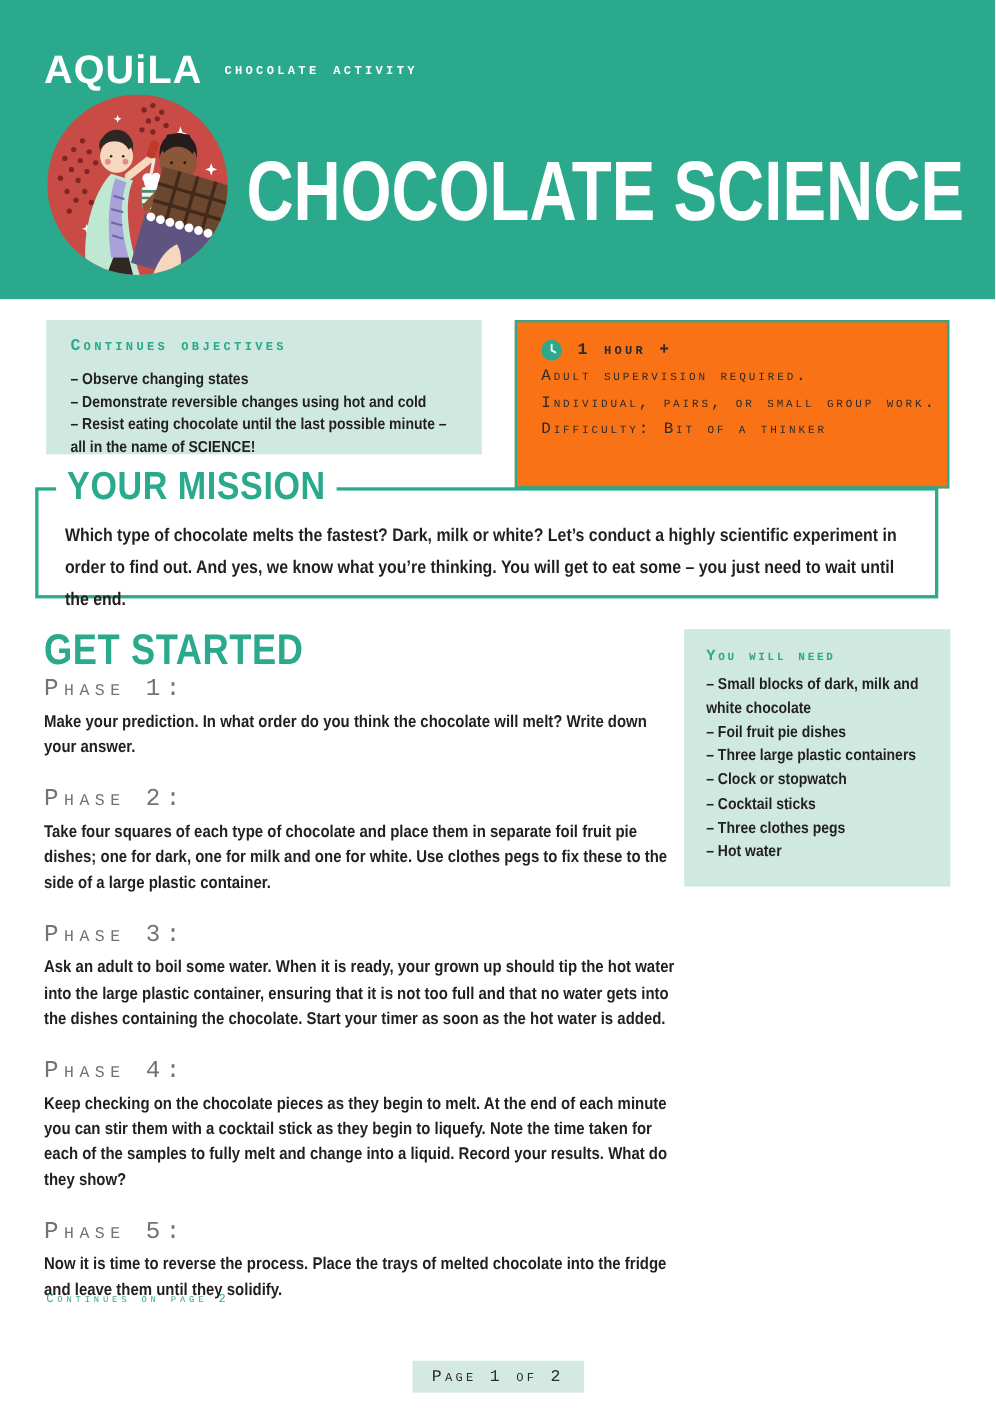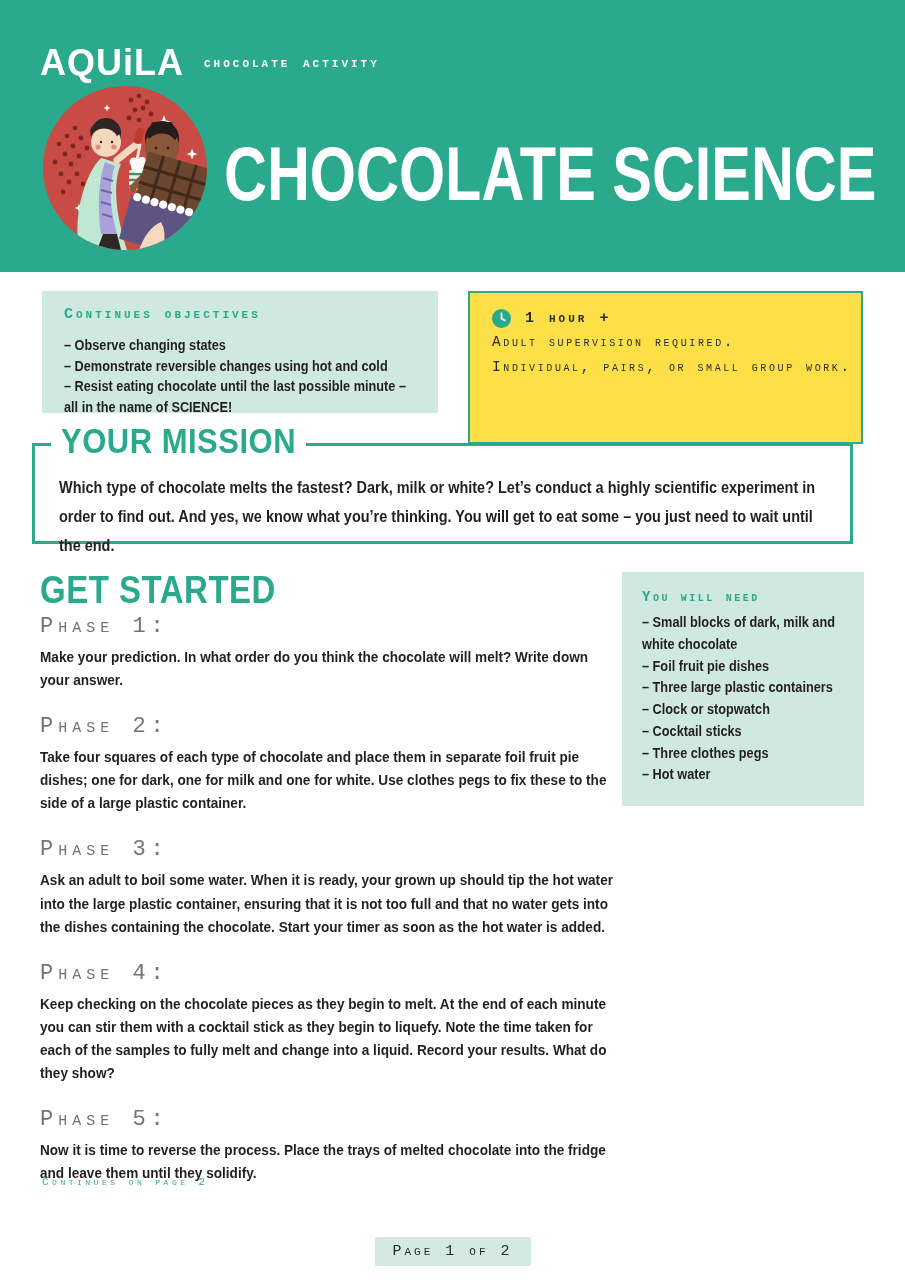--- a/index.html
+++ b/index.html
@@ -92,21 +92,21 @@
     font-size: 14.5px;
     font-weight: 700;
     line-height: 1.42;
   }
 
   
   .info-box {
     position: absolute;
     left: 468px; top: 291px;
     width: 395px; height: 153px;
-    background: #fde047;
+    background: #f97316;
     border: 2px solid #2aa98c;
     padding: 12px 22px;
   }
   .duration-row {
     display: flex;
     align-items: center;
     margin: 4px 0 2px;
   }
   .clock-icon { width: 19px; height: 19px; margin-right: 14px; flex: 0 0 auto; }
   .duration {
@@ -347,20 +347,21 @@
   <div class="info-box">
     <div class="duration-row">
       <svg class="clock-icon" viewBox="0 0 20 20" aria-hidden="true">
         <circle cx="10" cy="10" r="10" fill="#2aa98c"></circle>
         <path d="M10,10 L10,4.5 M10,10 L13.5,12" stroke="#ffffff" stroke-width="1.8" stroke-linecap="round"></path>
       </svg>
       <span class="duration mono-caps">1 hour +</span>
     </div>
     <div class="info-line mono-caps">Adult supervision required.</div>
     <div class="info-line mono-caps">Individual, pairs, or small group work.</div>
+    <div class="info-line mono-caps">Difficulty: Bit of a thinker</div>
   </div>
 
   <div class="mission">
     <div class="mission-heading">YOUR MISSION</div>
     <div class="mission-text-wrap">
       <p class="mission-text cond">Which type of chocolate melts the fastest? Dark, milk or white? Let’s conduct a highly scientific experiment in order to find out. And yes, we know what you’re thinking. You will get to eat some – you just need to wait until the end.</p>
     </div>
   </div>
 
   <div class="get-started">GET STARTED</div>

